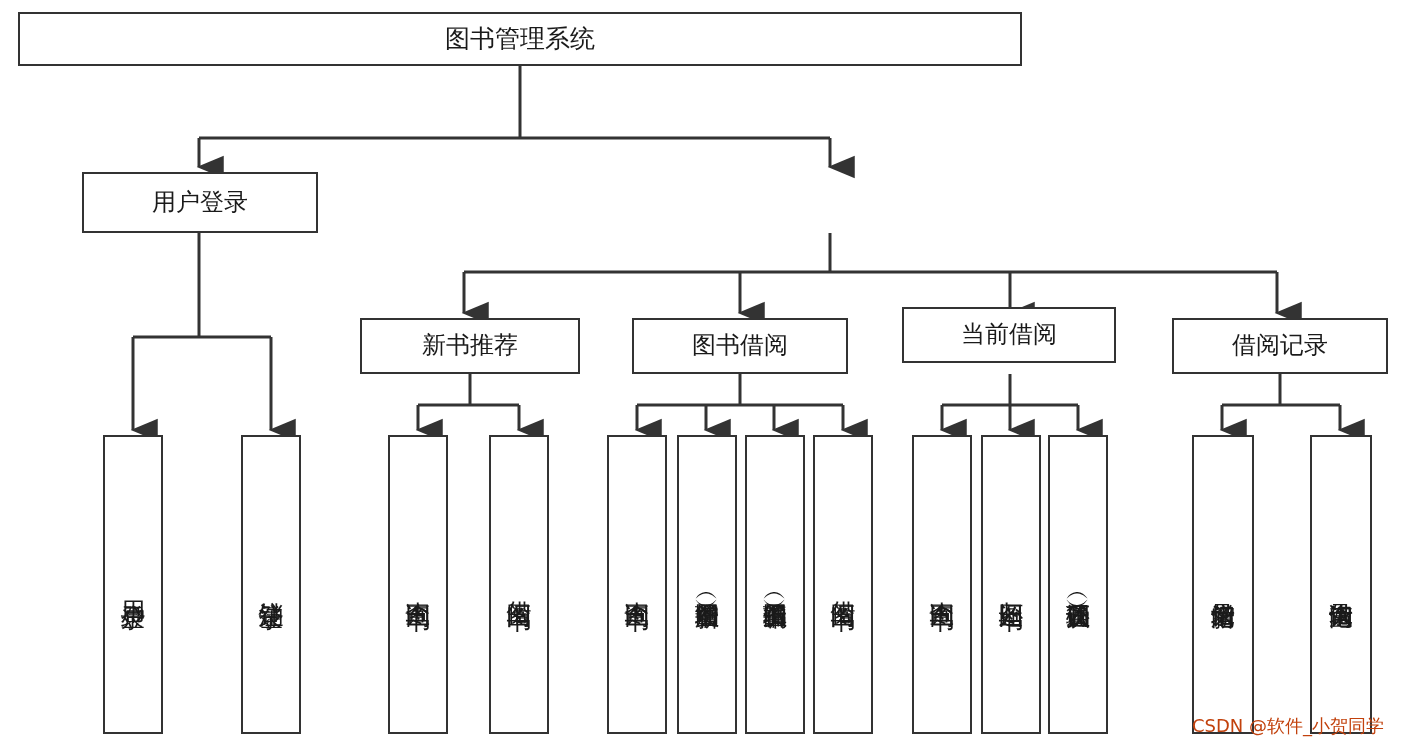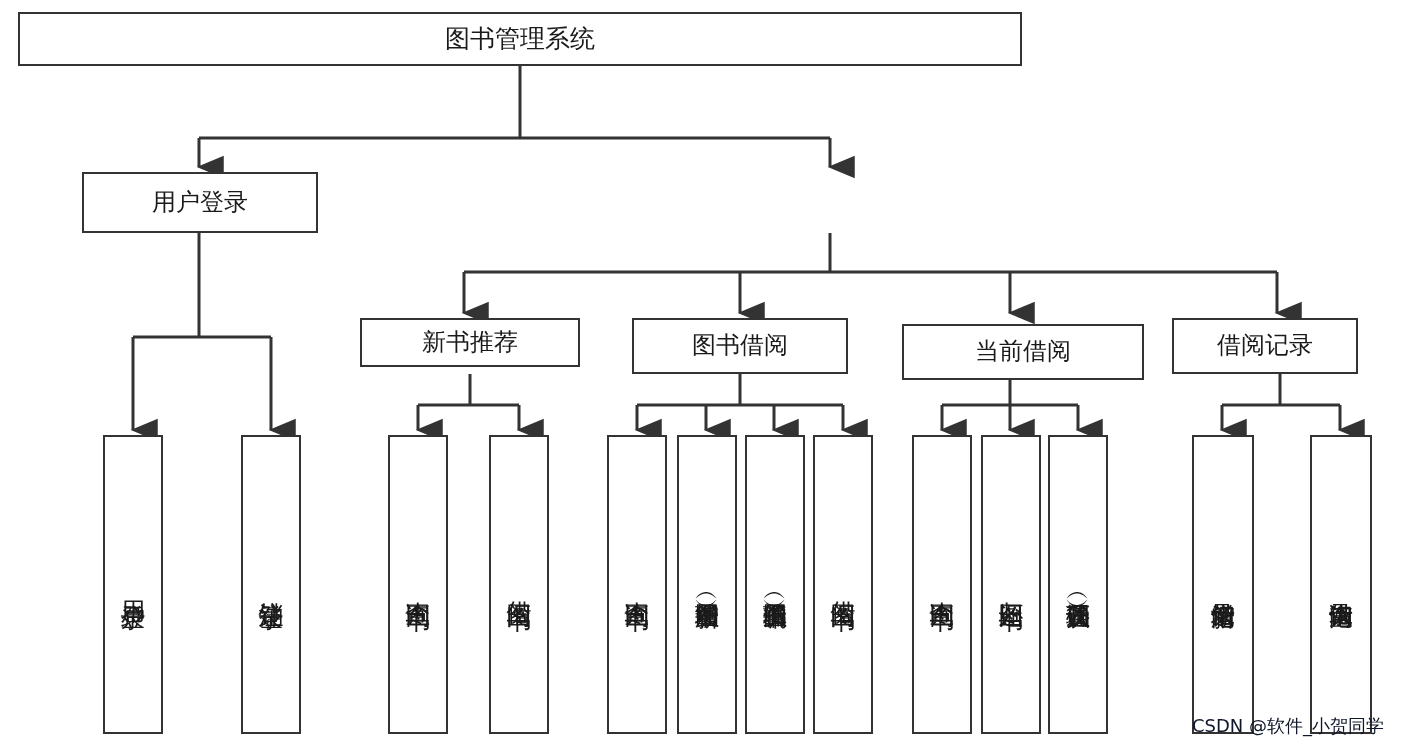--- a/index.html
+++ b/index.html
@@ -65,21 +65,21 @@
   }
   .node.vert.tight .label {
     font-size: 24px;
     letter-spacing: 0px;
   }
   #watermark {
     position: absolute;
     left: 1192px;
     top: 714px;
     font-size: 18px;
-    color: #0f172a;
+    color: #c2410c;
     white-space: nowrap;
     z-index: 5;
     font-family: "DejaVu Sans", "Liberation Sans", sans-serif;
   }
 </style>
 </head>
 <body>
 
 <div id="canvas">
 
@@ -138,33 +138,33 @@
 
   <div class="node horiz root" style="left:18px; top:12px; width:1004px; height:54px;">
     <span class="label">图书管理系统</span>
   </div>
 
   <div class="node horiz" style="left:82px; top:172px; width:236px; height:61px;">
     <span class="label">用户登录</span>
   </div>
 
 
-  <div class="node horiz" style="left:360px; top:318px; width:220px; height:49px;">
+  <div class="node horiz" style="left:360px; top:318px; width:220px; height:56px;">
     <span class="label">新书推荐</span>
   </div>
 
   <div class="node horiz" style="left:632px; top:318px; width:216px; height:56px;align-items:center;">
     <span class="label">图书借阅</span>
   </div>
 
-  <div class="node horiz" style="left:902px; top:324px; width:242px; height:56px;">
+  <div class="node horiz" style="left:902px; top:307px; width:214px; height:56px;">
     <span class="label">当前借阅</span>
   </div>
 
-  <div class="node horiz" style="left:1172px; top:318px; width:186px; height:56px;">
+  <div class="node horiz" style="left:1172px; top:318px; width:216px; height:56px;">
     <span class="label">借阅记录</span>
   </div>
 
   <div class="node vert" style="left:103px; top:435px; width:60px; height:299px;">
     <span class="label">用户登录</span>
   </div>
 
   <div class="node vert" style="left:241px; top:435px; width:60px; height:299px;">
     <span class="label">注销登录</span>
   </div>

